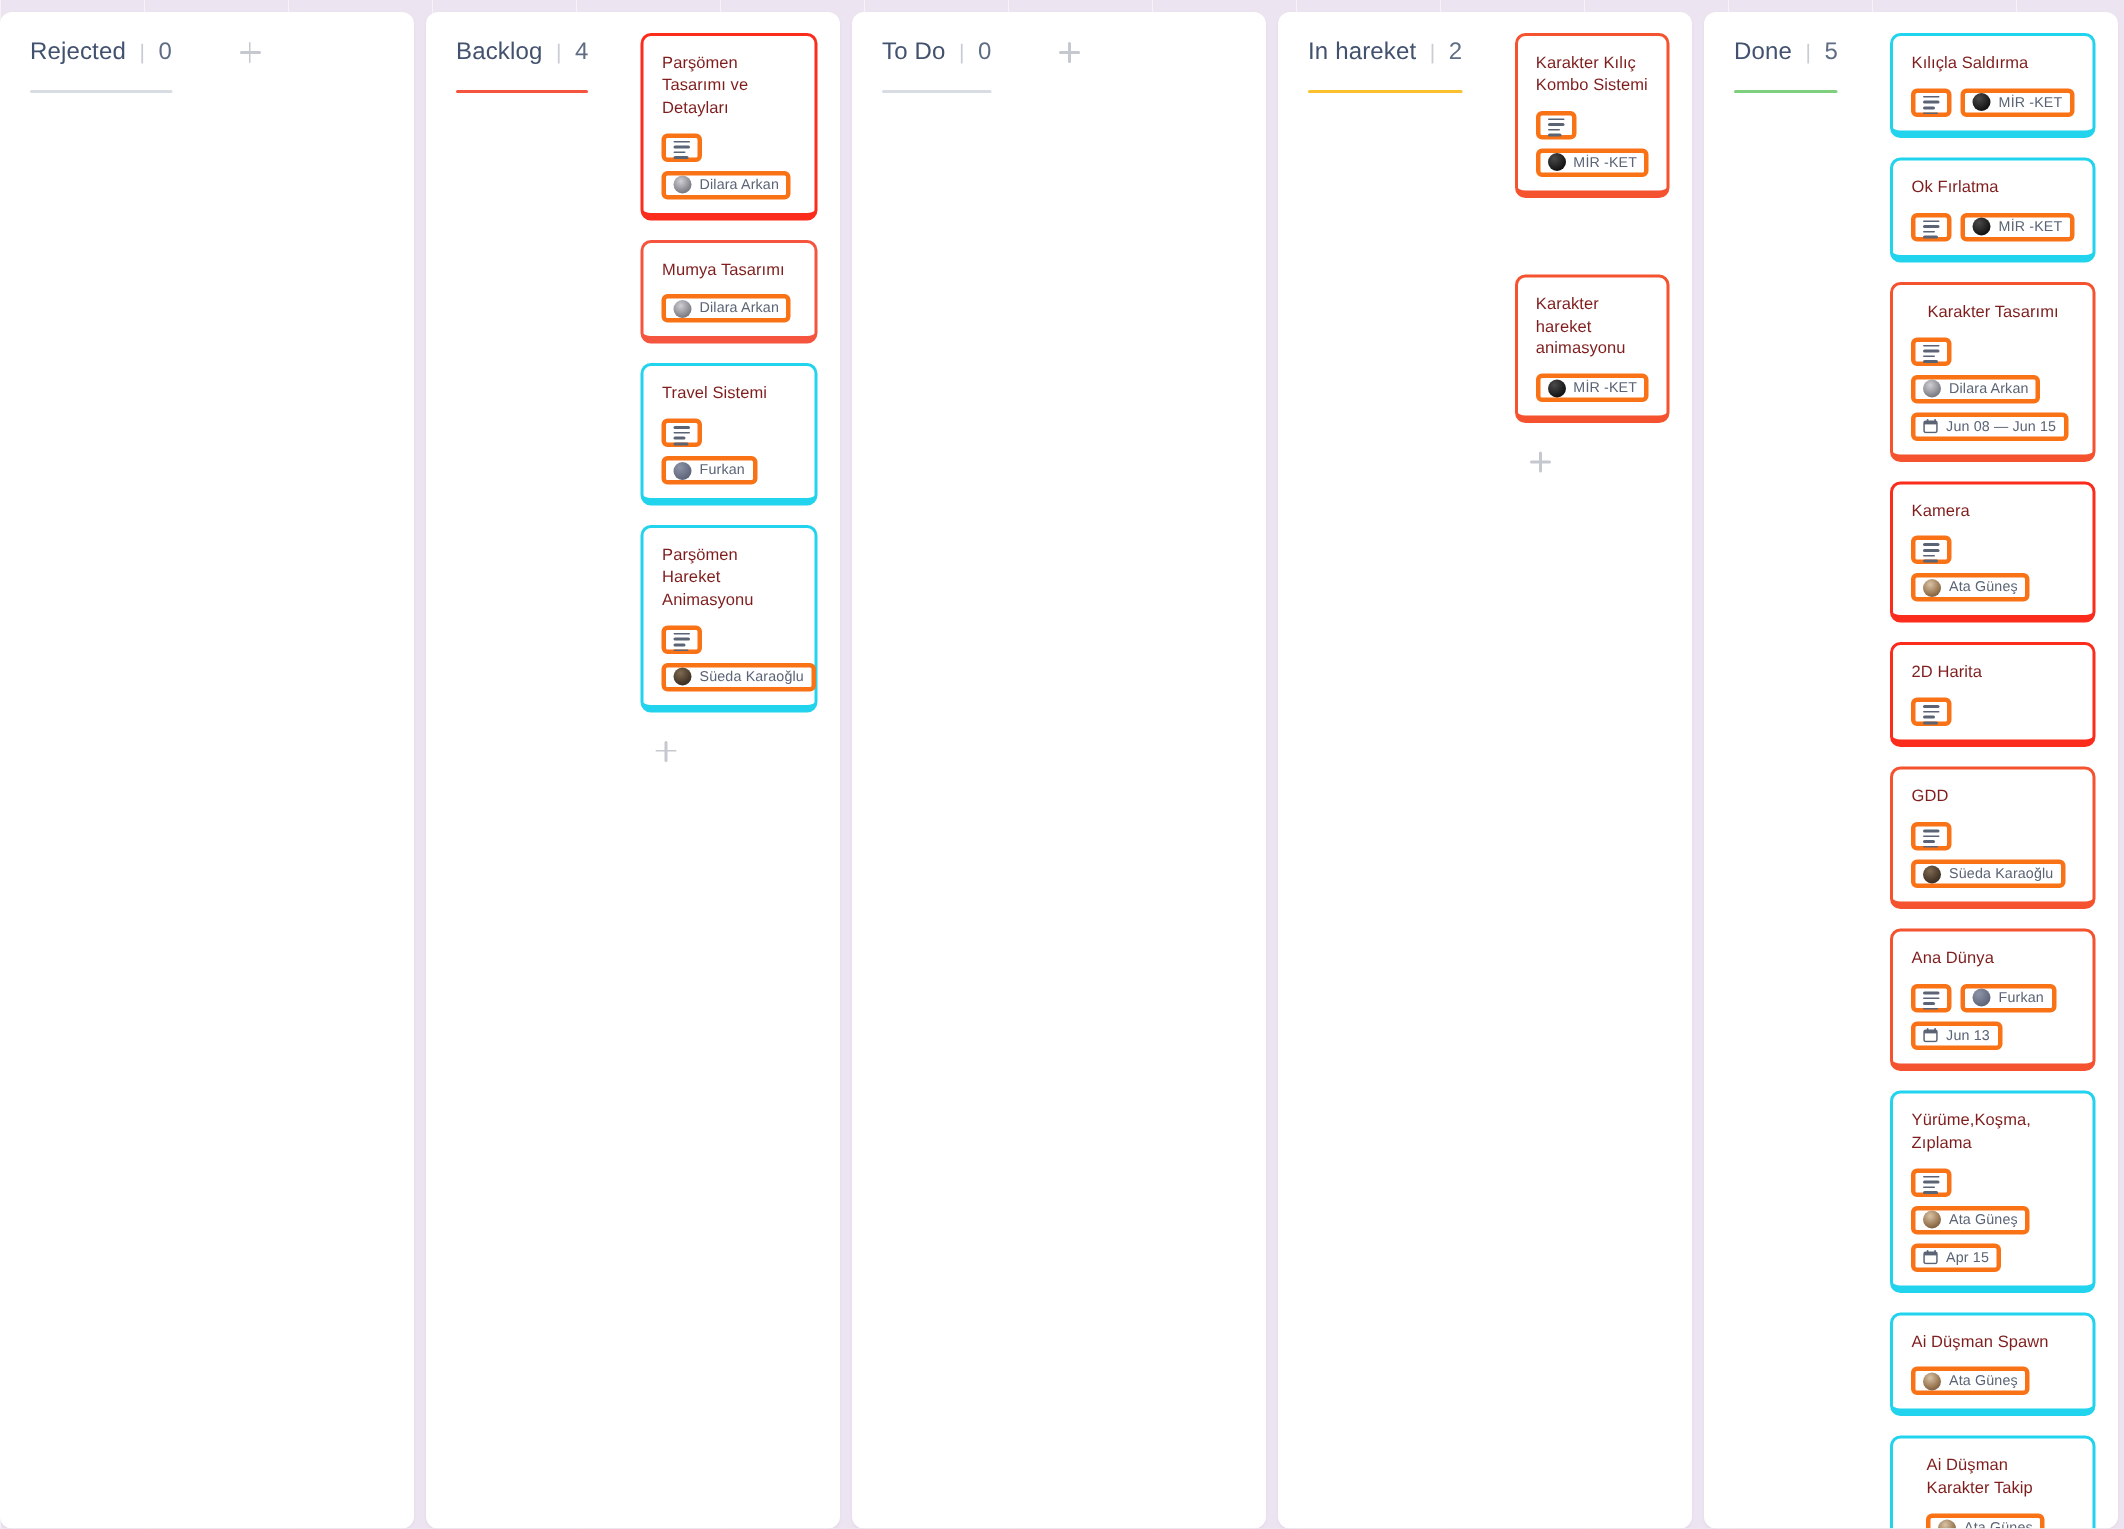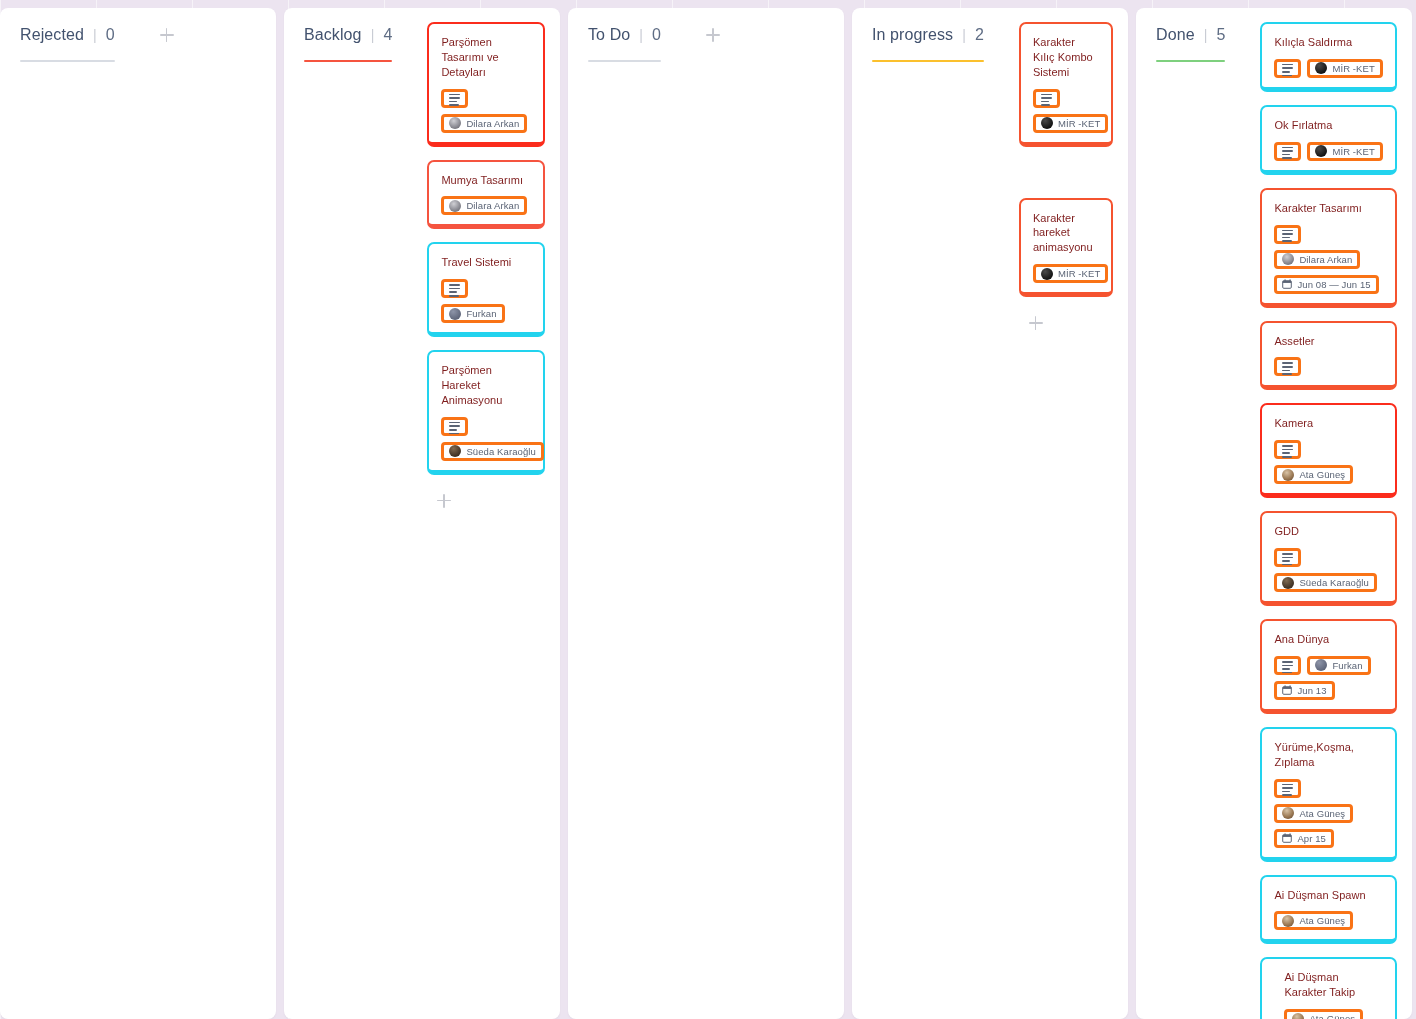--- a/index.html
+++ b/index.html
@@ -279,21 +279,21 @@
         </div>
         <div class="col-accent" style="background: rgb(216, 220, 227);"></div>
       </div>
       <div class="col-body">
         <div class="add-btn"></div>
       </div>
     </div>
     <div class="column">
       <div class="col-header">
         <div class="col-title-row">
-          <span>In progress</span>
+          <span>In hareket</span>
           <span class="col-divider-pipe">|</span>
           <span class="col-count">2</span>
         </div>
         <div class="col-accent" style="background: rgb(251, 192, 45);"></div>
       </div>
       <div class="col-body">
         <div class="card" style="border-color: rgb(245, 83, 47);">
           <div class="card-title">Karakter Kılıç Kombo Sistemi</div>
           <div class="card-meta">
             <span class="chip icon-only">
@@ -359,21 +359,21 @@
                 <span></span>
                 <span></span>
               </span>
             </span>
             <span class="chip">
               <span class="avatar av-dark"></span>
               <span>MİR -KET</span>
             </span>
           </div>
         </div>
-        <div class="card" style="border-color: rgb(245, 83, 47);">
+        <div class="card" style="border-color: rgb(245, 83, 47); text-align: center;">
           <div class="card-title">Karakter Tasarımı</div>
           <div class="card-meta">
             <span class="chip icon-only">
               <span class="desc-icon">
                 <span></span>
                 <span></span>
                 <span></span>
                 <span></span>
               </span>
             </span>
@@ -385,47 +385,47 @@
               <svg class="cal-icon" viewBox="0 0 14 14">
                 <rect x="1" y="2.5" width="12" height="10.5" rx="1.5" fill="none" stroke="#5b6475" stroke-width="1.4"></rect>
                 <rect x="1" y="2.5" width="12" height="3" fill="#5b6475"></rect>
                 <rect x="3.5" y="0.4" width="1.6" height="3.4" rx="0.8" fill="#5b6475"></rect>
                 <rect x="10.5" y="0.4" width="1.6" height="3.4" rx="0.8" fill="#5b6475"></rect>
               </svg>
               <span>Jun 08 — Jun 15</span>
             </span>
           </div>
         </div>
-        <div class="card" style="border-color: rgb(245, 83, 47);">
-          <div class="card-title">Assetler</div>
-          <div class="card-meta">
-            <span class="chip icon-only">
-              <span class="desc-icon">
-                <span></span>
-                <span></span>
-                <span></span>
-                <span></span>
-              </span>
-            </span>
-          </div>
-        </div>
         <div class="card" style="border-color: rgb(251, 44, 28);">
           <div class="card-title">Kamera</div>
           <div class="card-meta">
             <span class="chip icon-only">
               <span class="desc-icon">
                 <span></span>
                 <span></span>
                 <span></span>
                 <span></span>
               </span>
             </span>
             <span class="chip">
               <span class="avatar av-photo3"></span>
               <span>Ata Güneş</span>
+            </span>
+          </div>
+        </div>
+        <div class="card" style="border-color: rgb(251, 44, 28);">
+          <div class="card-title">2D Harita</div>
+          <div class="card-meta">
+            <span class="chip icon-only">
+              <span class="desc-icon">
+                <span></span>
+                <span></span>
+                <span></span>
+                <span></span>
+              </span>
             </span>
           </div>
         </div>
         <div class="card" style="border-color: rgb(245, 83, 47);">
           <div class="card-title">GDD</div>
           <div class="card-meta">
             <span class="chip icon-only">
               <span class="desc-icon">
                 <span></span>
                 <span></span>

